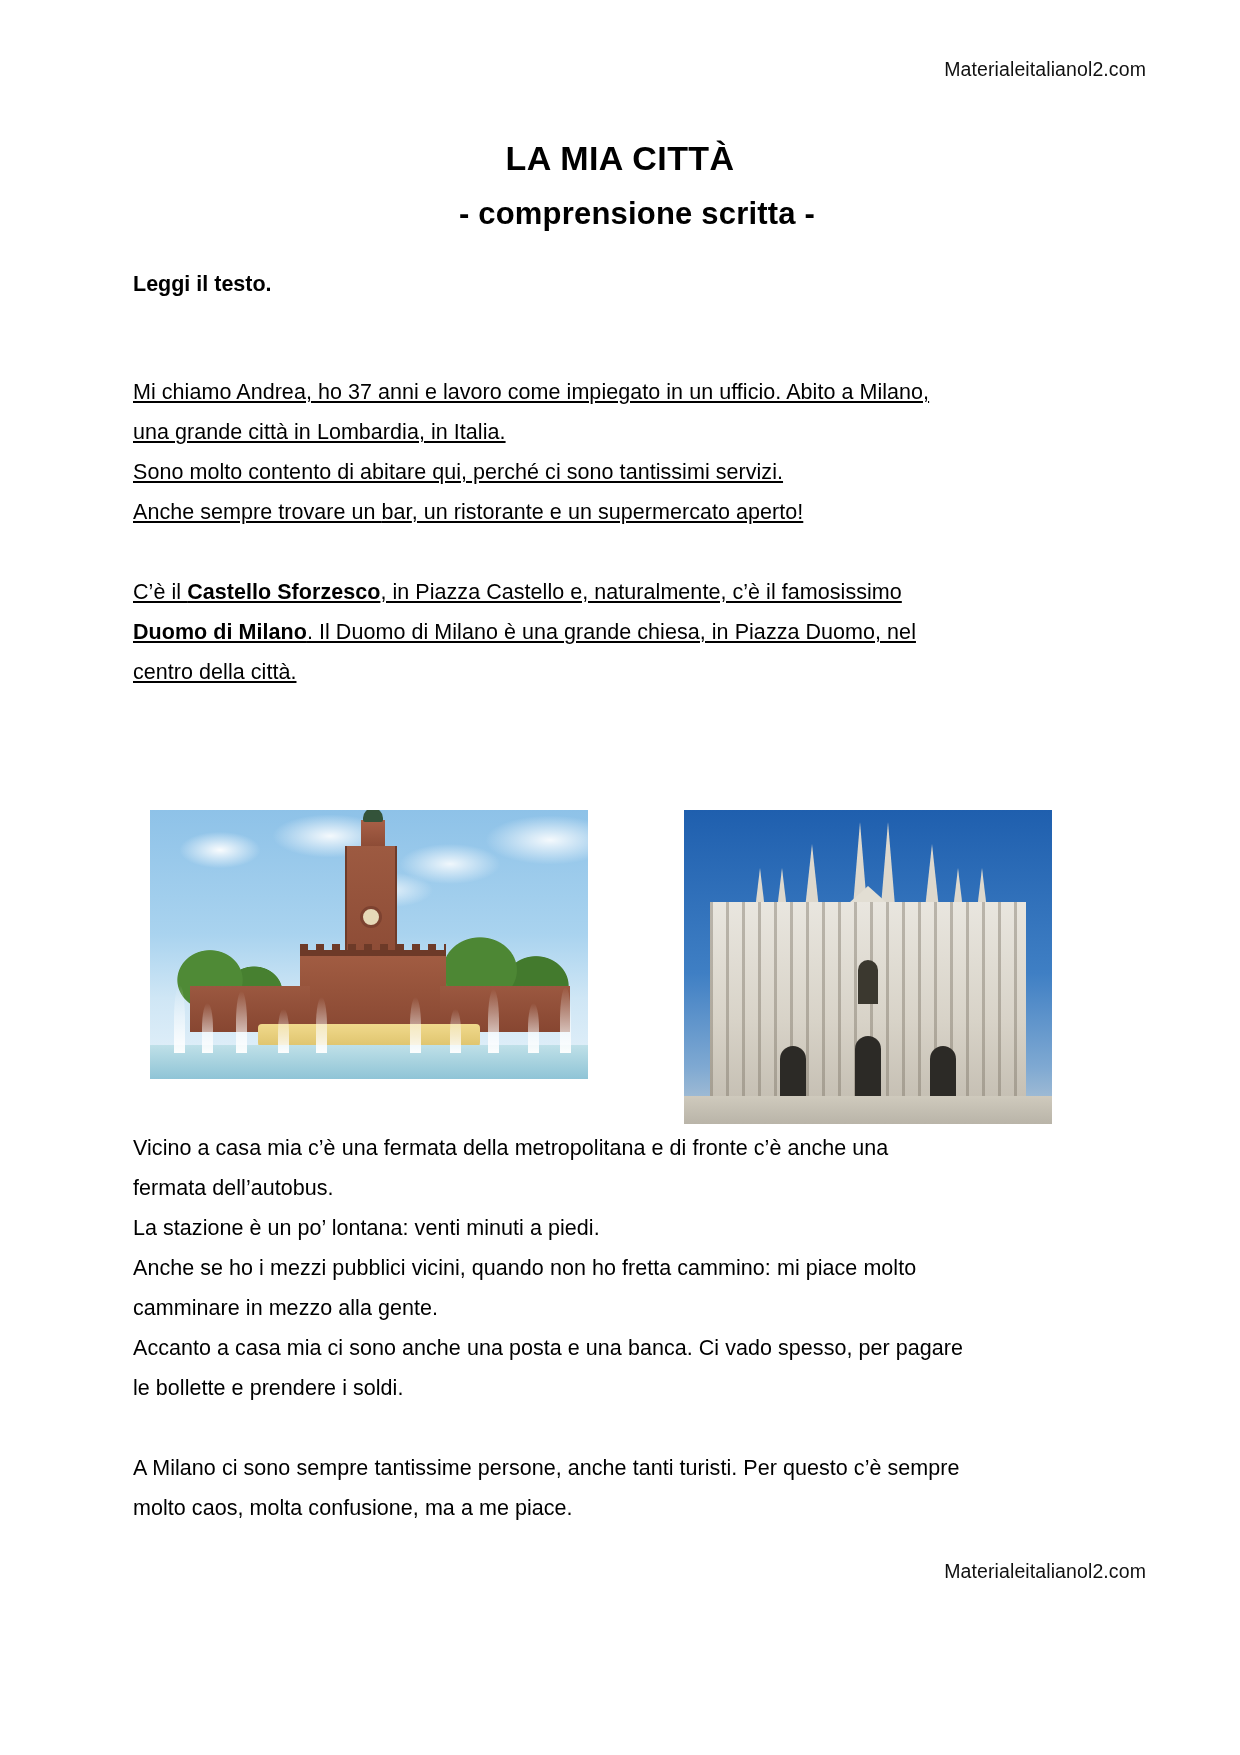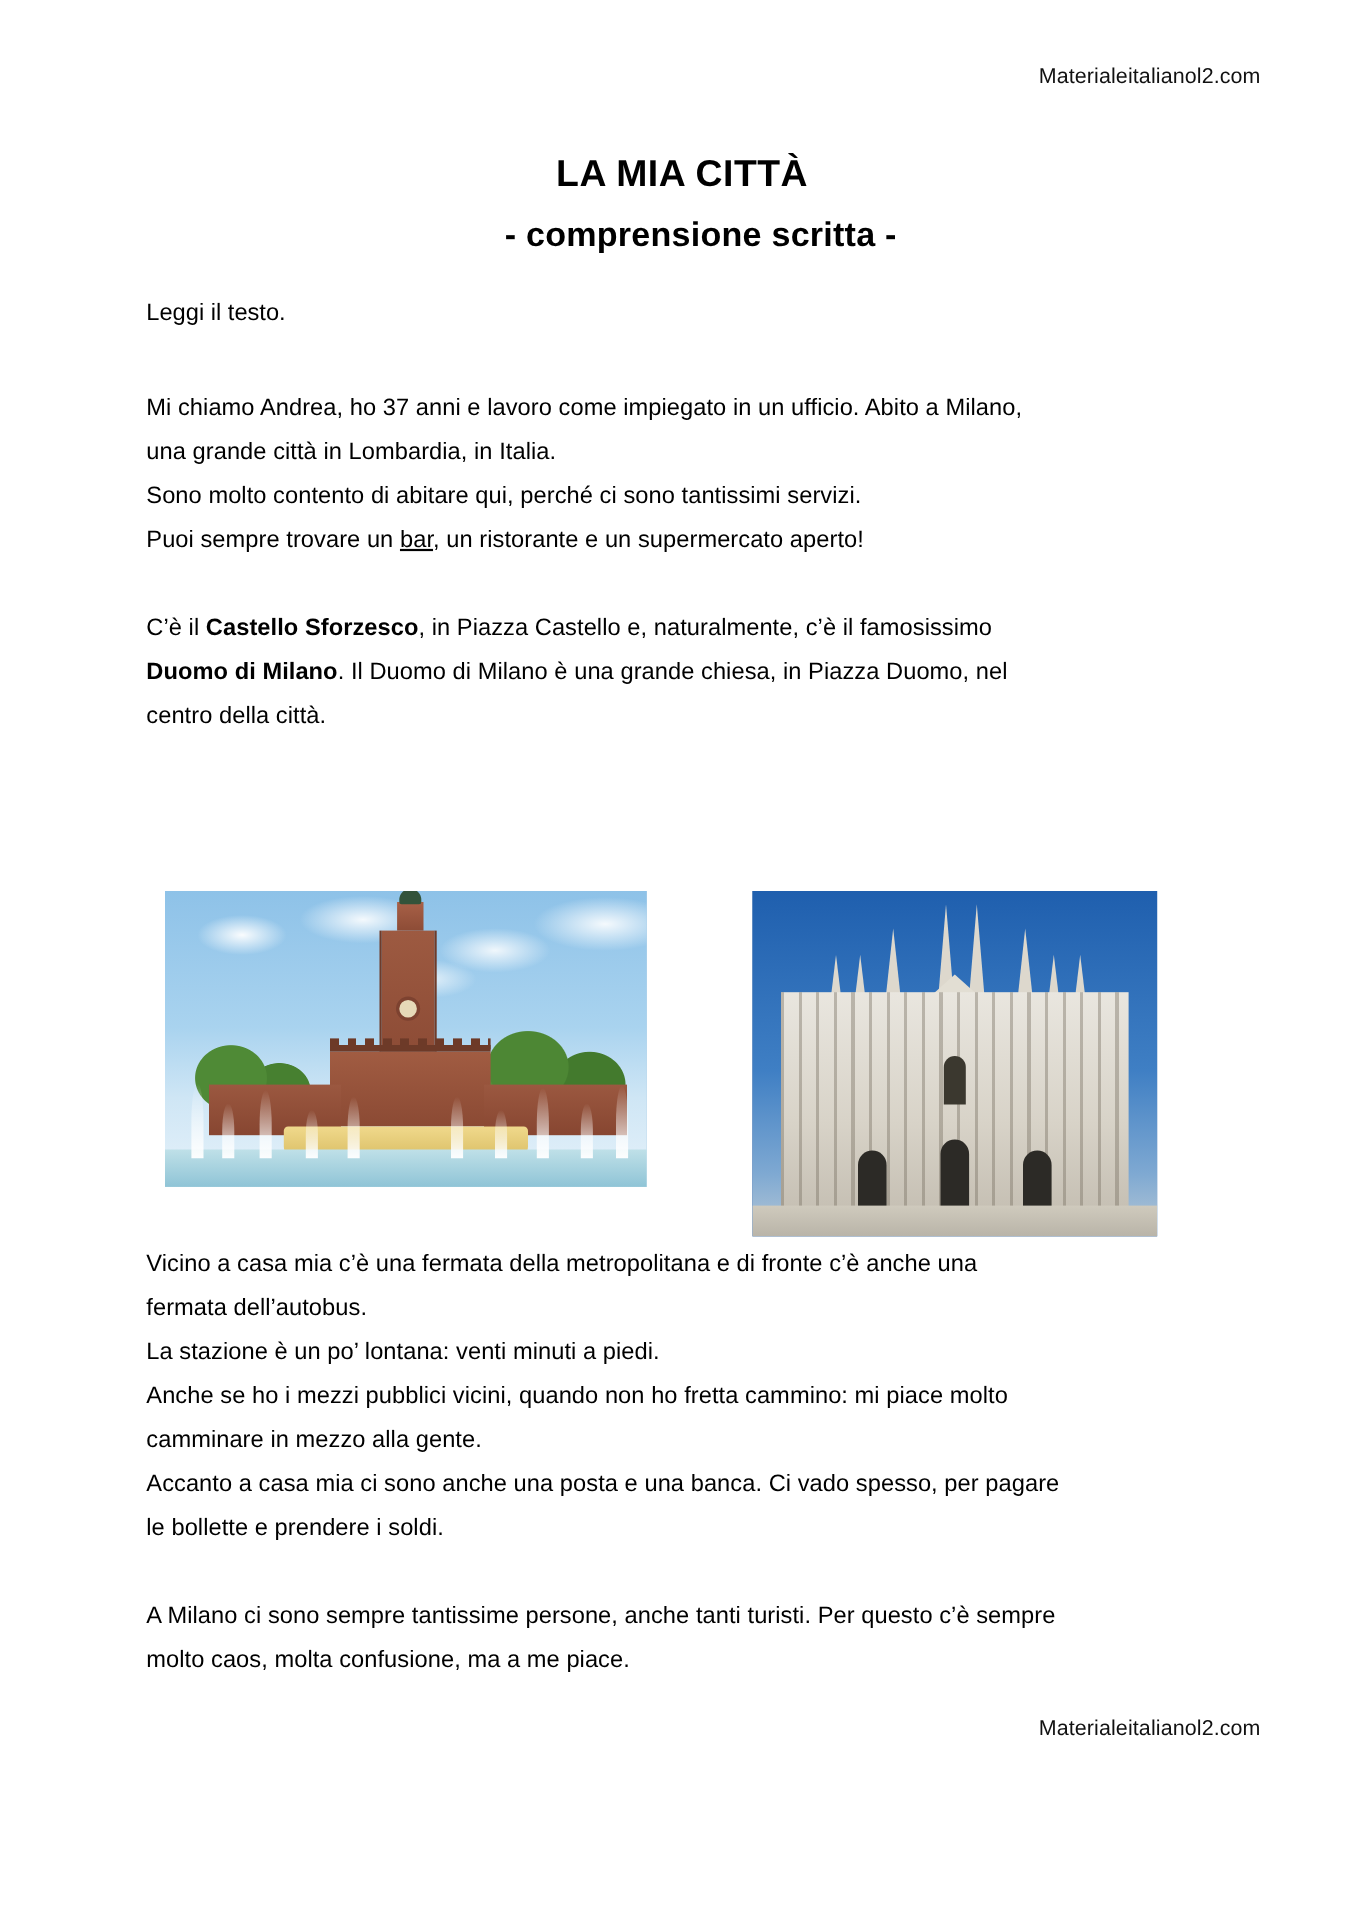--- a/index.html
+++ b/index.html
@@ -72,31 +72,31 @@
 
   
   .content {
     position: absolute;
     top: 268px;
     left: 133px;
     width: 830px;
   }
   .instruction {
     font-size: 21.5px;
-    font-weight: normal;
+    font-weight: bold;
     line-height: 1.5;
     margin: 0 0 0 0;
   }
   .passage {
     font-size: 21.5px;
     line-height: 40px;
     margin: 0;
     letter-spacing: 0.05px;
   }
-  .passage-first { margin-top: 50px; }
+  .passage-first { margin-top: 72px; text-decoration: underline; }
   .passage b { font-weight: bold; }
   .passage u { text-decoration: underline; text-underline-offset: 2px; }
 
   
   .figures {
     position: absolute;
     top: 810px;
     left: 0;
     width: 1240px;
     height: 300px;
@@ -288,21 +288,21 @@
     <h2 class="doc-subtitle">- comprensione scritta -</h2>
   </div>
 
   <div class="content">
 
     <p class="instruction">Leggi il testo.</p>
 
     <p class="passage passage-first">
       <span>Mi chiamo Andrea, ho 37 anni e lavoro come impiegato in un ufficio. Abito a Milano, una grande città in Lombardia, in Italia.</span><br>
       <span>Sono molto contento di abitare qui, perché ci sono tantissimi servizi.</span><br>
-      <span>Puoi sempre trovare un </span><u>bar</u><span>, un ristorante e un supermercato aperto!</span><br>
+      <span>Anche sempre trovare un </span><u>bar</u><span>, un ristorante e un supermercato aperto!</span><br>
       <br>
       <span>C’è il </span><b>Castello Sforzesco</b><span>, in Piazza Castello e, naturalmente, c’è il famosissimo </span><b>Duomo di Milano</b><span>. Il Duomo di Milano è una grande chiesa, in Piazza Duomo, nel centro della città.</span>
     </p>
   </div>
 
   <div class="figures">
 
     <figure class="fig-castle">
       <div class="castle-sky"></div>
       <div class="castle-trees"></div>

